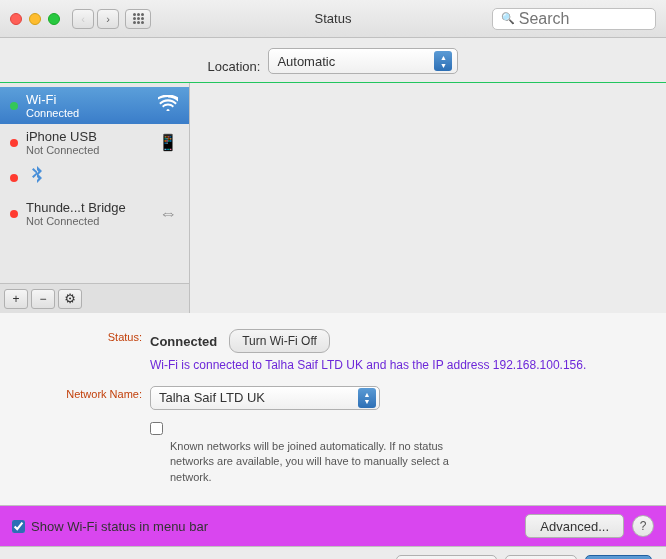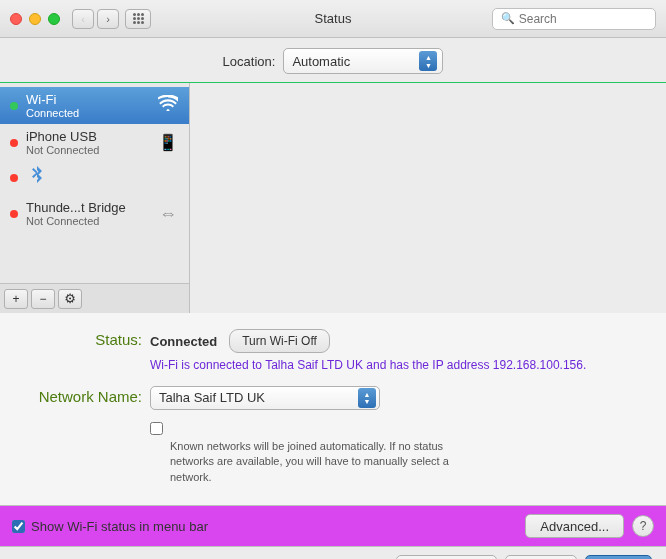--- a/index.html
+++ b/index.html
@@ -102,30 +102,30 @@
       height: 22px;
     }
     .search-icon-svg {
       color: #999;
       font-size: 11px;
       margin-right: 4px;
     }
     .search-input {
       border: none;
       outline: none;
-      font-size: 12px;
+      font-size: 16px;
       color: #999;
       background: transparent;
       width: 100%;
     }
 
     
     .location-bar {
       display: flex;
-      align-items: center;
+      align-items: flex-end;
       justify-content: center;
       padding: 10px 0 8px 0;
       gap: 8px;
       background: #ececec;
     }
     .location-label {
       font-size: 13px;
       color: #333;
     }
     .location-select-wrapper {
@@ -134,21 +134,21 @@
     }
     .location-select {
       appearance: none;
       -webkit-appearance: none;
       background: linear-gradient(to bottom, #fff, #f0f0f0);
       border: 1px solid #b0b0b0;
       border-radius: 5px;
       padding: 3px 28px 3px 8px;
       font-size: 13px;
       color: #333;
-      width: 160px;
+      width: 190px;
       height: 26px;
       cursor: pointer;
     }
     .select-arrow {
       position: absolute;
       right: 6px;
       top: 50%;
       transform: translateY(-50%);
       width: 18px;
       height: 20px;
@@ -281,22 +281,22 @@
     }
 
     .detail-row {
       display: flex;
       align-items: flex-start;
       margin-bottom: 12px;
     }
     .detail-label {
       width: 130px;
       text-align: right;
-      font-size: 15px;
-      color: #4d7c0f;
+      font-size: 11px;
+      color: #c2410c;
       padding-right: 8px;
       padding-top: 2px;
       flex-shrink: 0;
     }
     .detail-value {
       flex: 1;
     }
 
     .status-row {
       display: flex;

